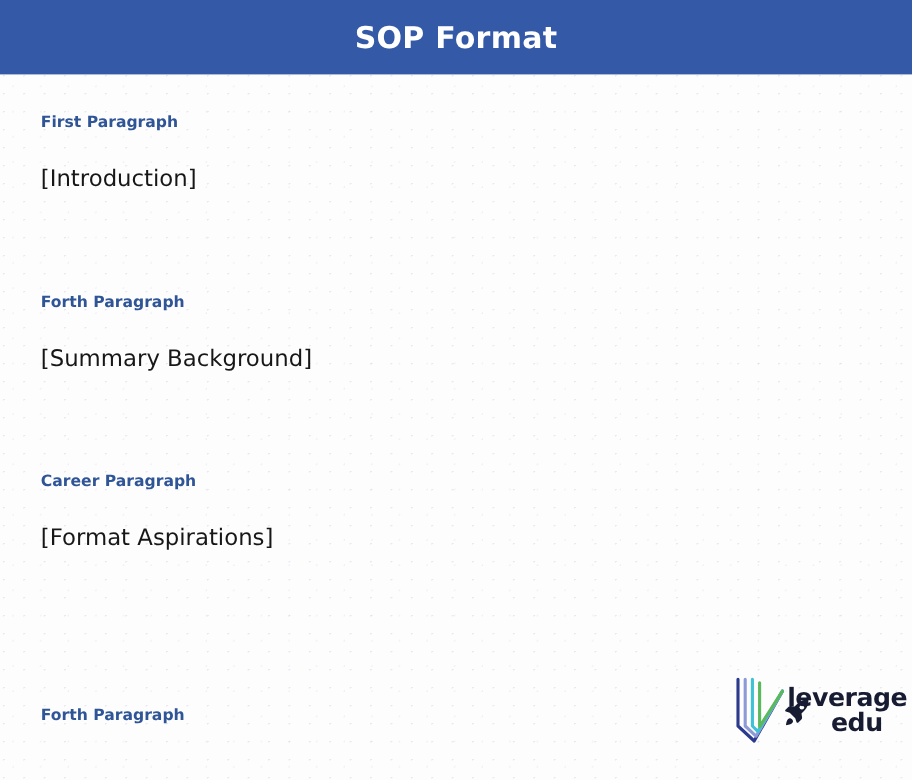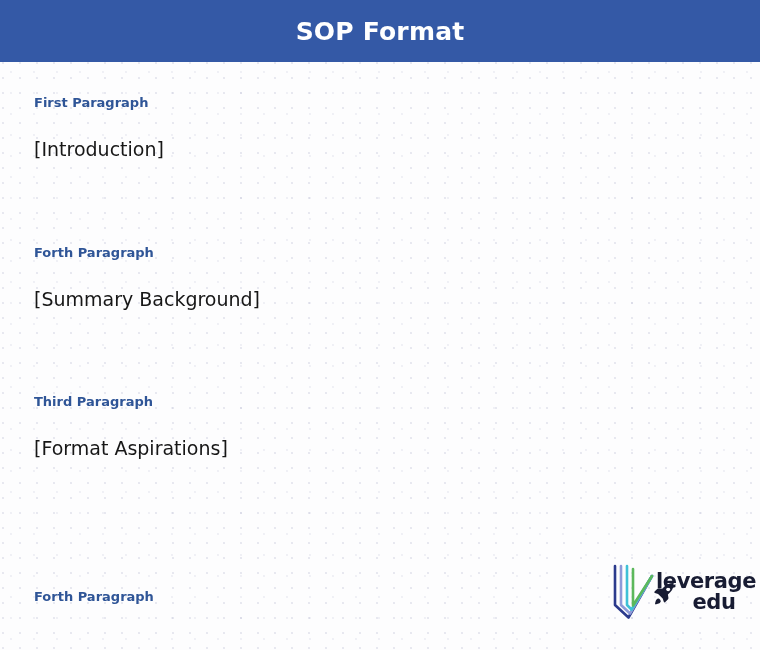--- a/index.html
+++ b/index.html
@@ -138,21 +138,21 @@
       <p class="section-heading">First Paragraph</p>
       <p class="section-body">[Introduction]</p>
     </div>
 
     <div class="section section-1">
       <p class="section-heading">Forth Paragraph</p>
       <p class="section-body">[Summary Background]</p>
     </div>
 
     <div class="section section-2">
-      <p class="section-heading">Third Paragraph</p>
+      <p class="section-heading">Career Paragraph</p>
       <p class="section-body">[Format Aspirations]</p>
     </div>
 
     <div class="section section-3">
       <p class="section-heading">Forth Paragraph</p>
     </div>
 
   </div>
 
   <div class="logo">

